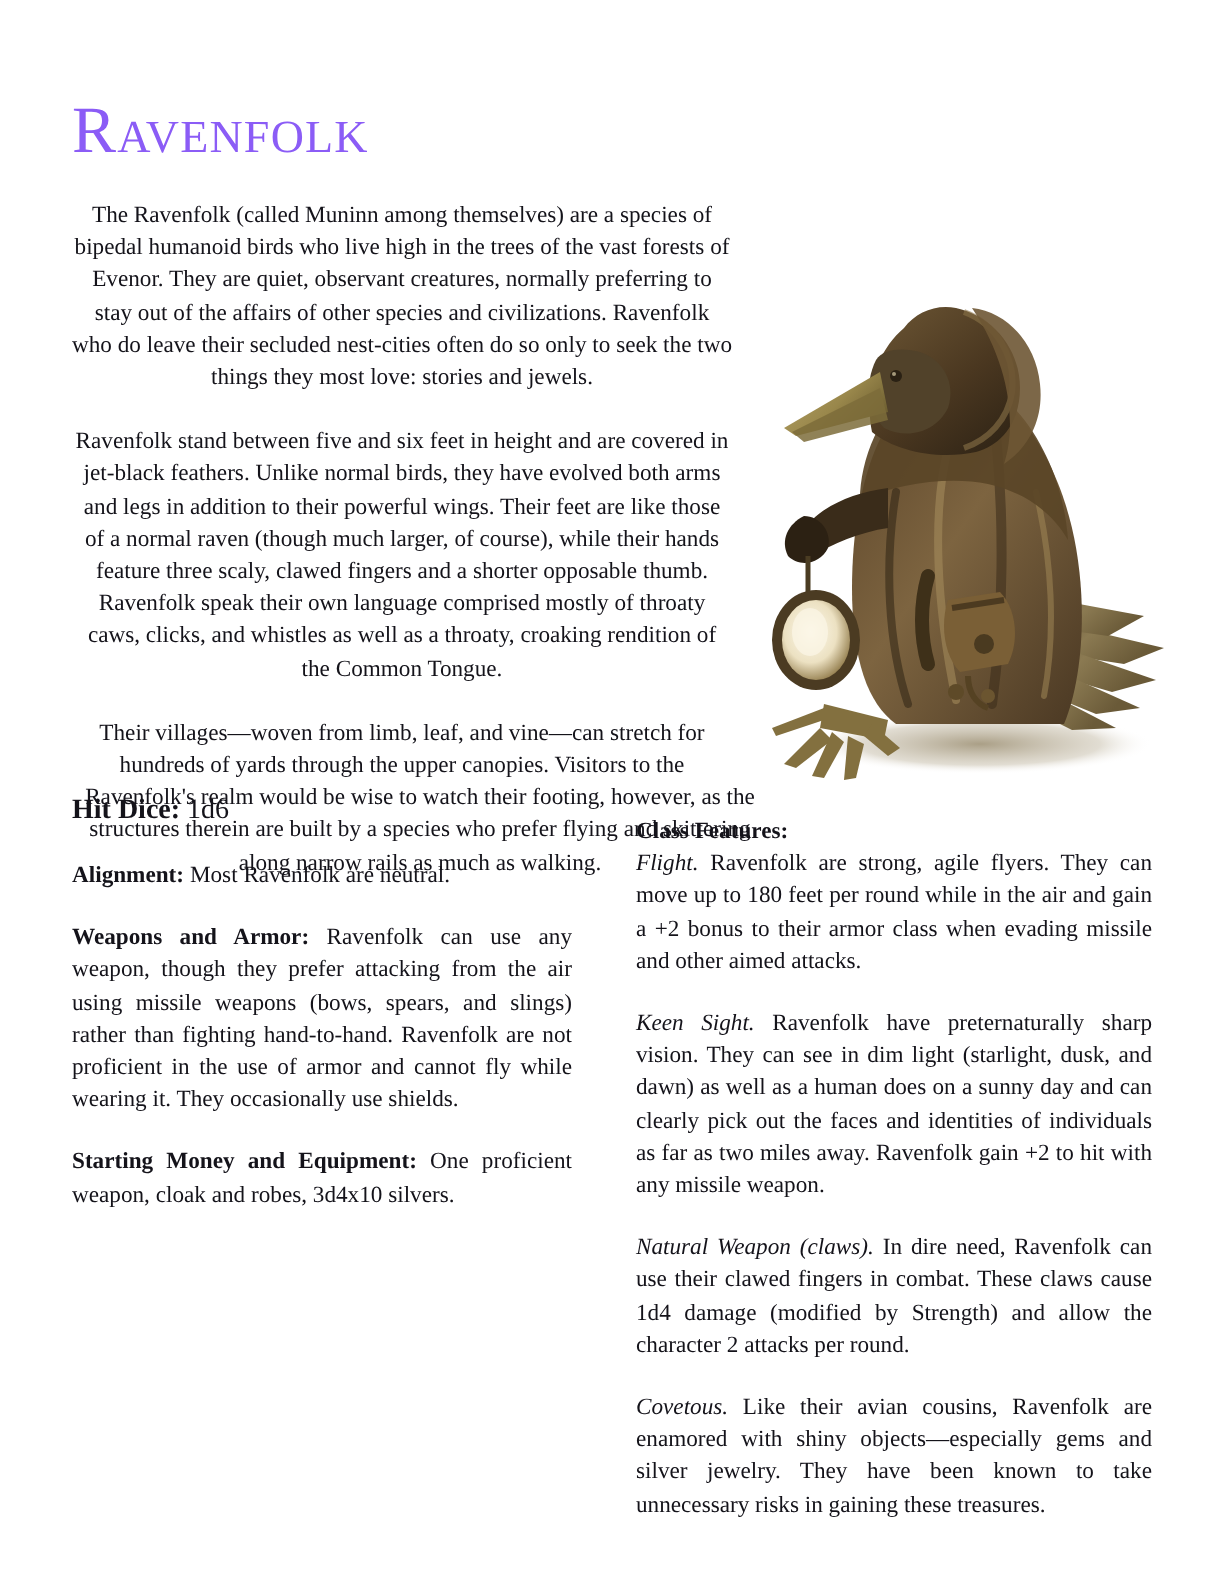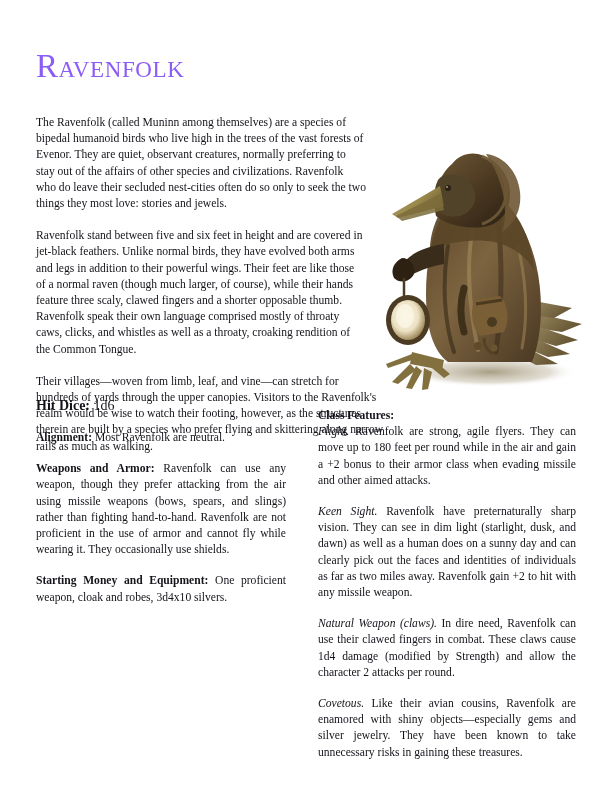--- a/index.html
+++ b/index.html
@@ -43,21 +43,22 @@
   .intro {
     position: absolute;
     left: 36px;
     top: 99px;
     width: 540px;
     font-size: 11.6px;
     line-height: 16.2px;
     text-align: left;
   }
   .intro p {
-    margin: 16px 0 16px 0;
+    margin: 1px 0 16px 0;
+    text-align: center;
   }
   .art-float {
     float: right;
     width: 200px;
     height: 258px;
     margin: 28px 0 0 10px;
     shape-outside: polygon(0% 0%, 100% 0%, 100% 100%, 0% 100%);
   }
   .intro p.p1 { width: 540px; }
   .intro p.p2, .intro p.p3 { width: 348px; }

